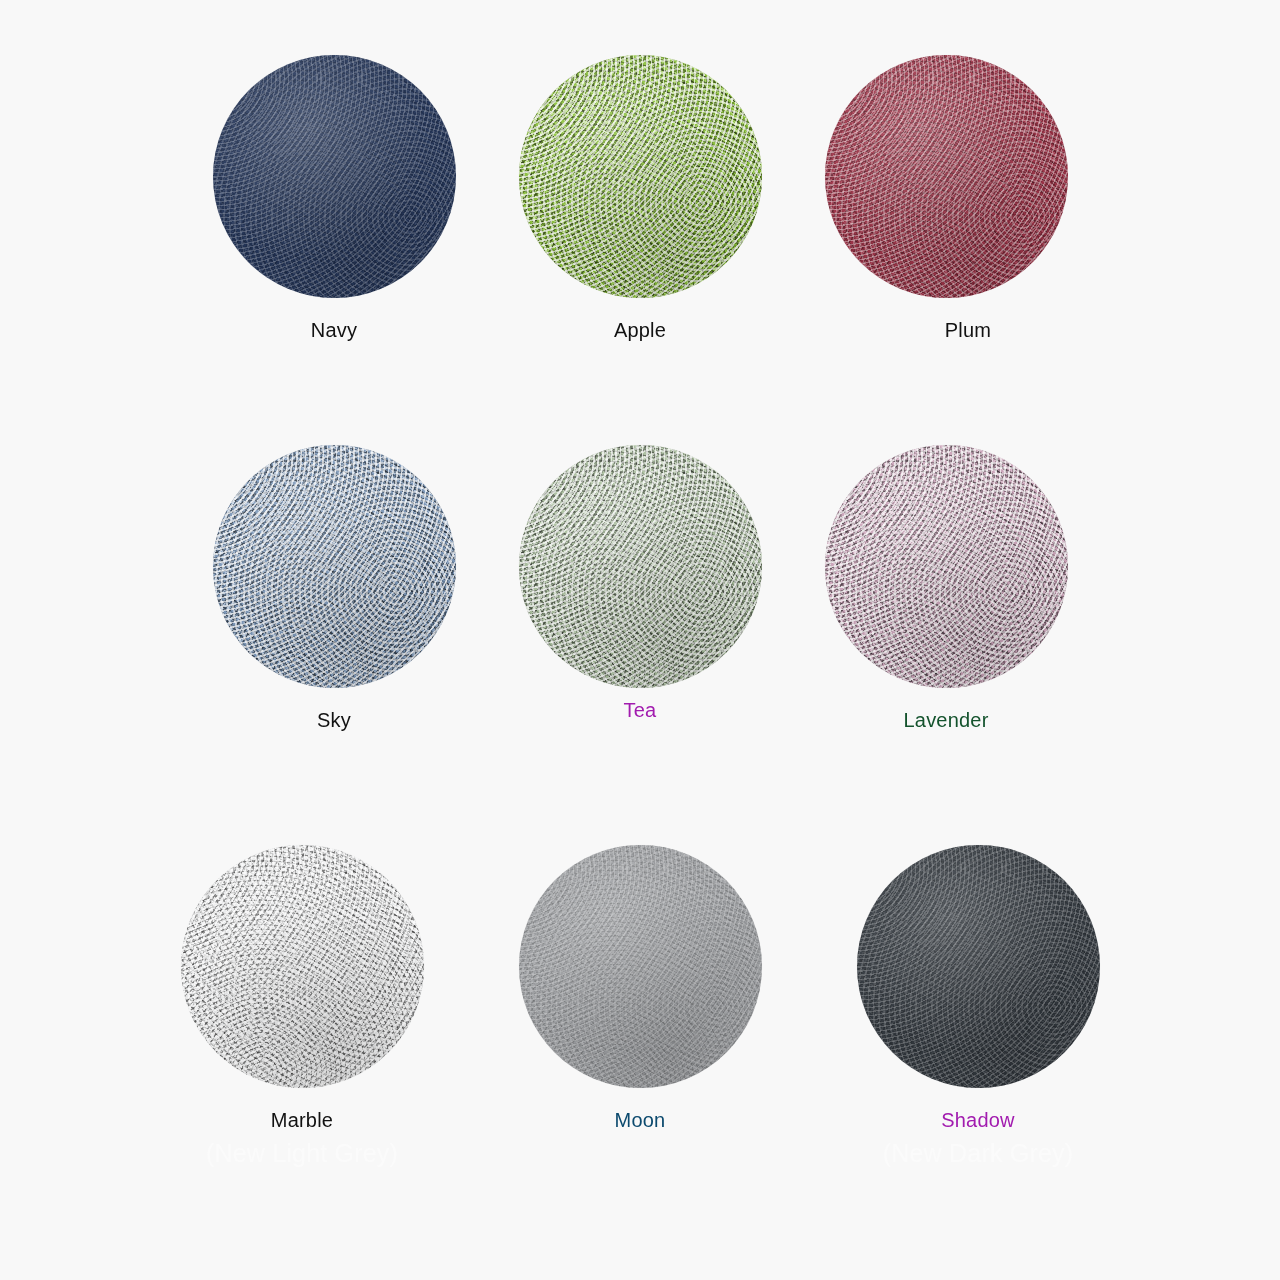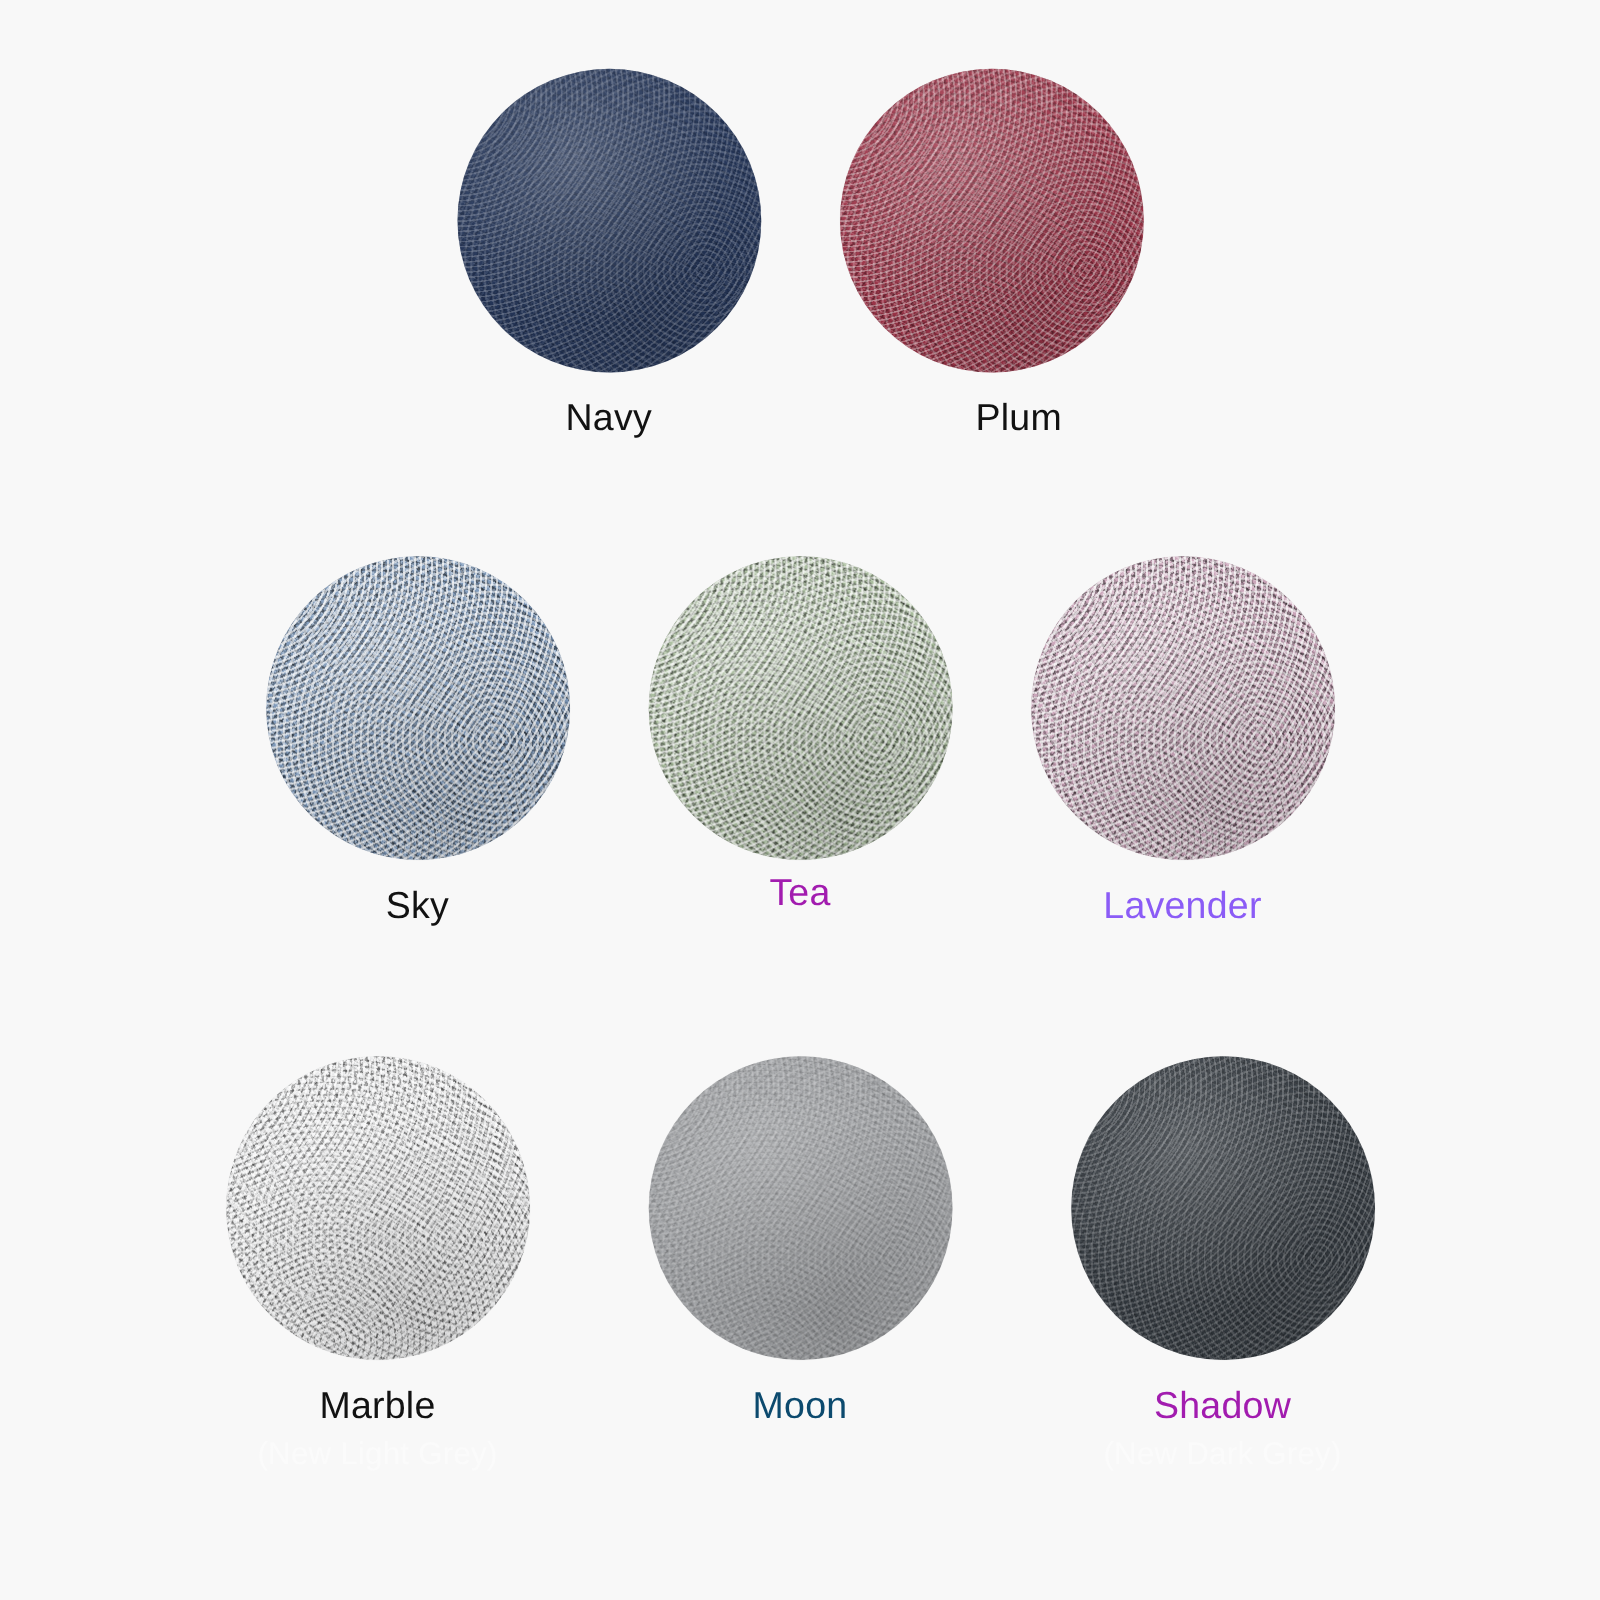--- a/index.html
+++ b/index.html
@@ -87,21 +87,21 @@
       repeating-linear-gradient(31deg, rgba(255,255,255,.26) 0 1.2px, rgba(0,0,0,.16) 1.2px 2.7px, rgba(255,255,255,0) 2.7px 5.4px),
       repeating-linear-gradient(-62deg, rgba(0,0,0,.20) 0 1.5px, rgba(255,255,255,.20) 1.5px 3.1px, rgba(255,255,255,0) 3.1px 6.6px);
   }
   
   .swatch-disc.smooth::before {
     opacity: .48;
   }
 
   .swatch-label {
     margin-top: 22px;
-    font-size: 30px;
+    font-size: 20px;
     line-height: 1;
     letter-spacing: .2px;
     color: #121212;
     font-weight: 400;
     white-space: nowrap;
   }
 
   .swatch-subtitle {
     margin-top: 11px;
     font-size: 25px;
@@ -117,39 +117,44 @@
 <body style="background: rgb(248, 248, 248);">
 
 <div id="swatch-board">
     <div class="swatch-row row-1">
       <div class="swatch-cell">
         <div class="swatch-disc smooth" style="background-color: rgb(37, 54, 89);"></div>
         <div class="swatch-label" style="color: rgb(18, 18, 18);">Navy</div>
         <div class="swatch-subtitle" style="color: rgb(251, 251, 251);"></div>
       </div>
       <div class="swatch-cell">
+        <div class="swatch-disc coarse" style="background-color: rgb(139, 192, 60);"></div>
+        <div class="swatch-label" style="color: rgb(18, 18, 18);">Apple</div>
+        <div class="swatch-subtitle" style="color: rgb(251, 251, 251);"></div>
+      </div>
+      <div class="swatch-cell">
         <div class="swatch-disc" style="background-color: rgb(158, 53, 73);"></div>
         <div class="swatch-label" style="color: rgb(18, 18, 18); margin-left: 44px;">Plum</div>
         <div class="swatch-subtitle" style="color: rgb(251, 251, 251);"></div>
       </div>
     </div>
     <div class="swatch-row row-2">
       <div class="swatch-cell">
         <div class="swatch-disc coarse" style="background-color: rgb(124, 151, 184);"></div>
         <div class="swatch-label" style="color: rgb(18, 18, 18);">Sky</div>
         <div class="swatch-subtitle" style="color: rgb(251, 251, 251);"></div>
       </div>
       <div class="swatch-cell">
         <div class="swatch-disc coarse" style="background-color: rgb(168, 188, 156);"></div>
         <div class="swatch-label" style="color: #a21caf; margin-top: 12px;">Tea</div>
         <div class="swatch-subtitle" style="color: rgb(251, 251, 251);"></div>
       </div>
       <div class="swatch-cell">
         <div class="swatch-disc coarse" style="background-color: rgb(201, 163, 184);"></div>
-        <div class="swatch-label" style="color: #8b5cf6;">Lavender</div>
+        <div class="swatch-label" style="color: #14532d;">Lavender</div>
         <div class="swatch-subtitle" style="color: rgb(251, 251, 251);"></div>
       </div>
     </div>
     <div class="swatch-row row-3">
       <div class="swatch-cell">
         <div class="swatch-disc coarse" style="background-color: rgb(232, 233, 234);"></div>
         <div class="swatch-label" style="color: rgb(18, 18, 18);">Marble</div>
         <div class="swatch-subtitle" style="color: rgb(251, 251, 251);">(New Light Grey)</div>
       </div>
       <div class="swatch-cell">

